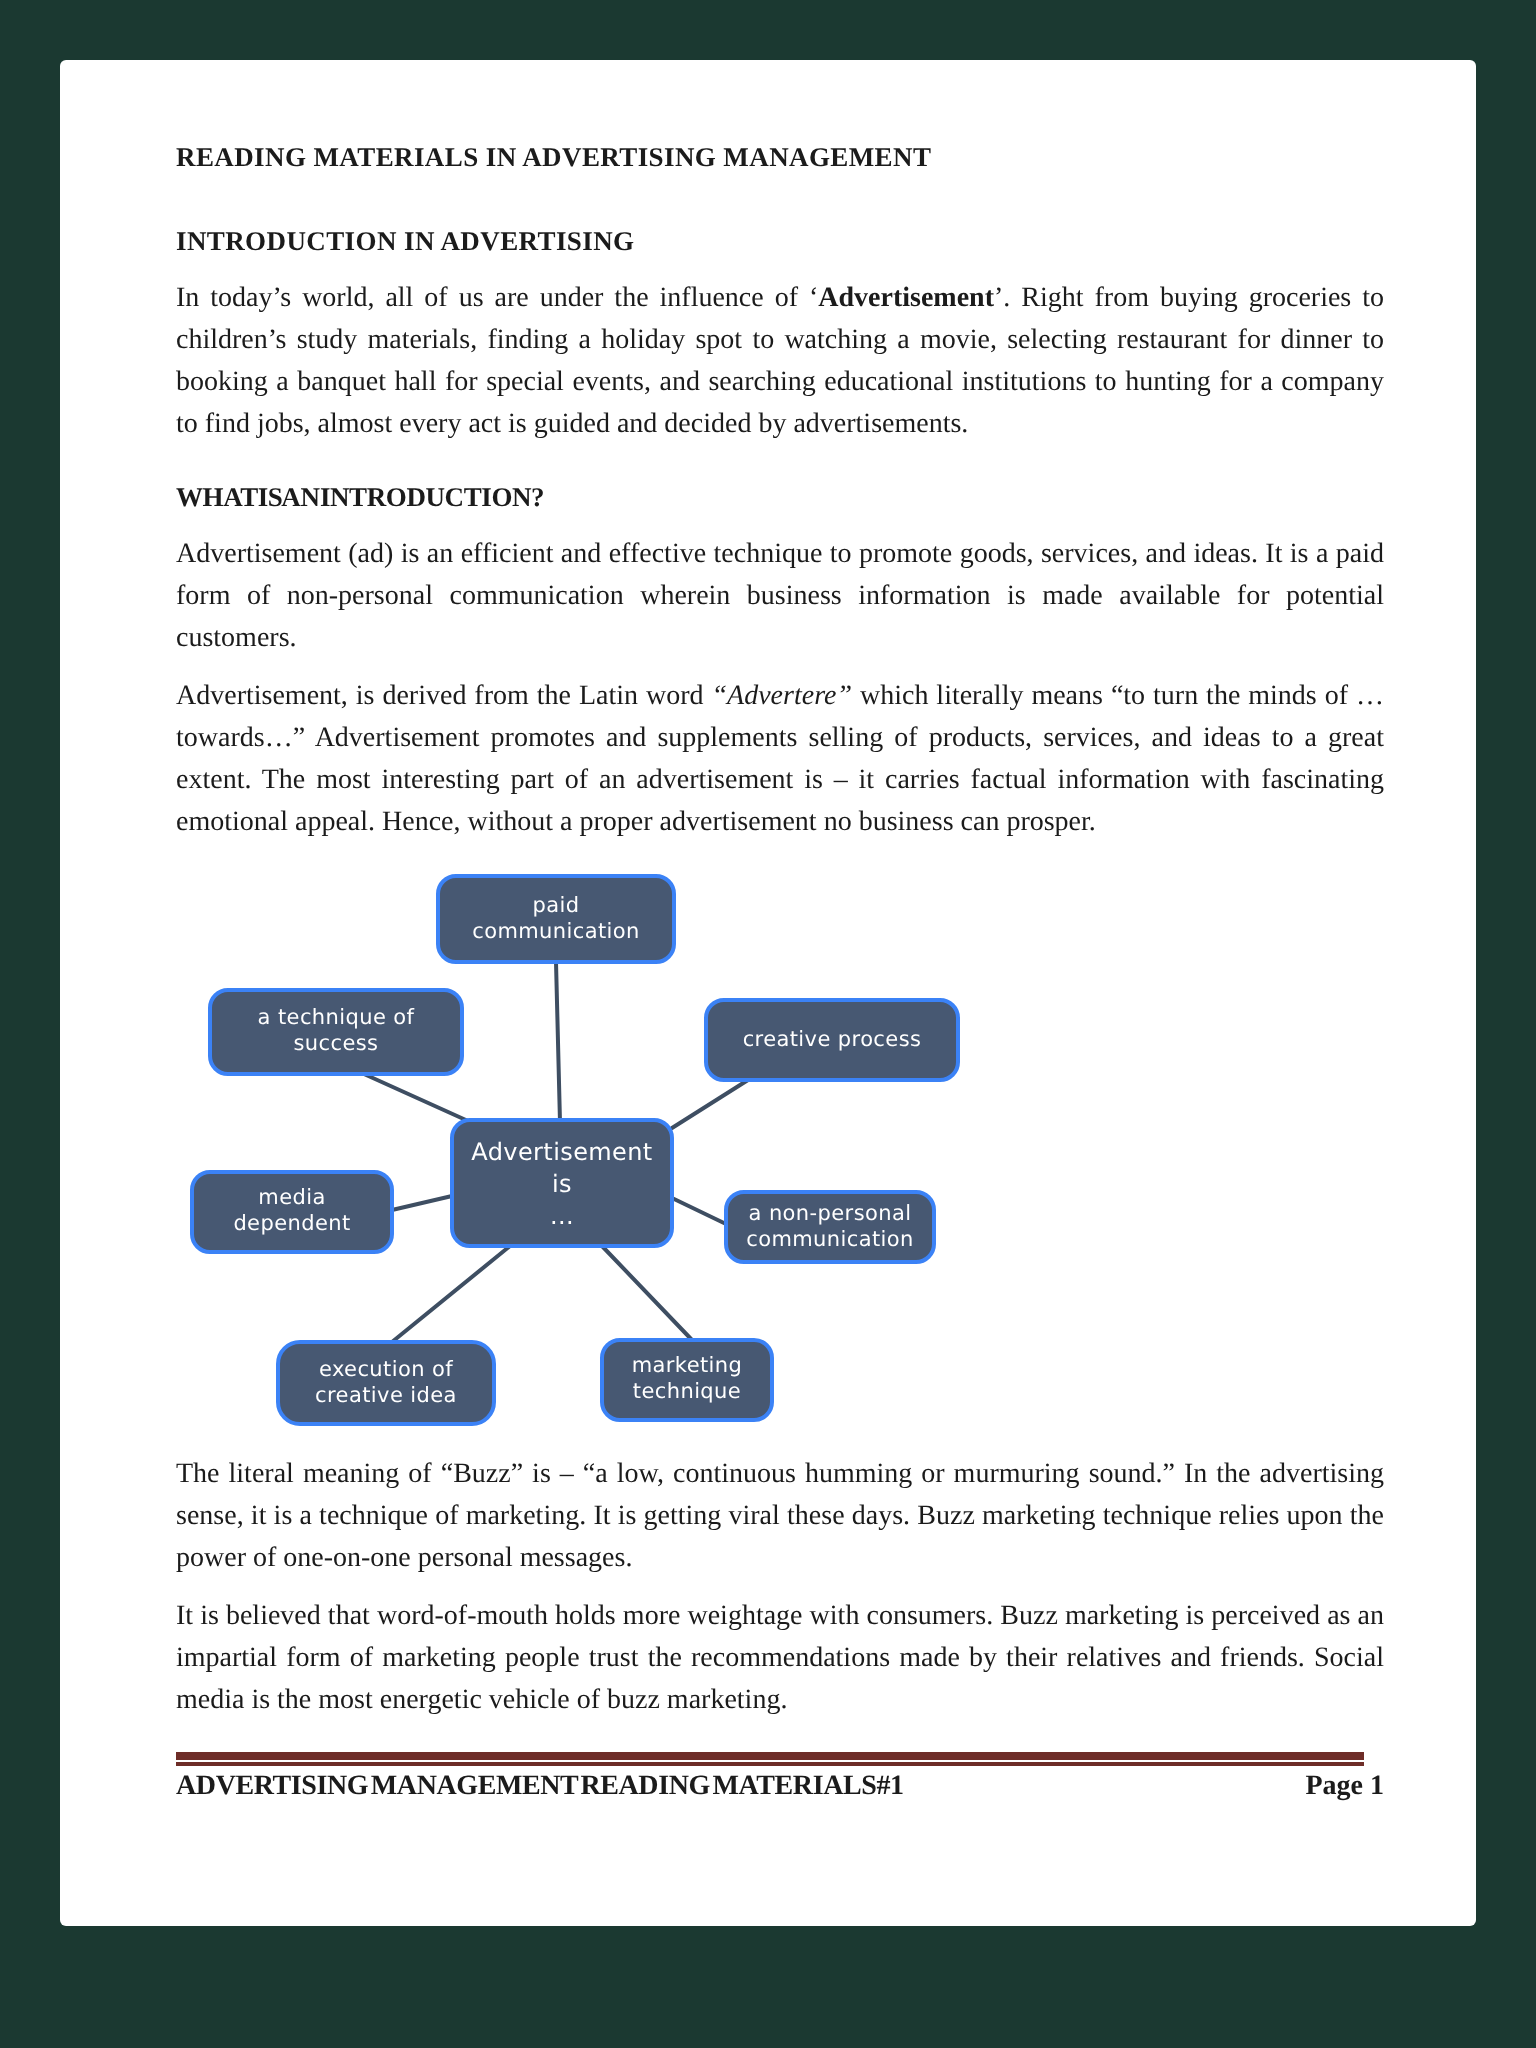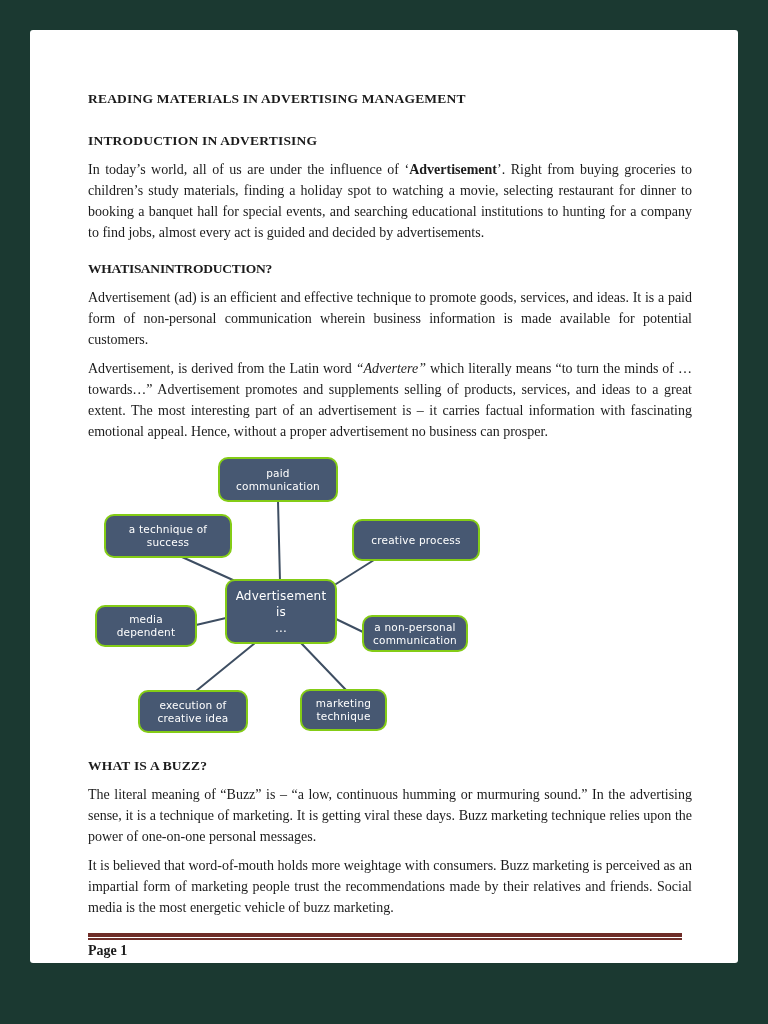--- a/index.html
+++ b/index.html
@@ -10,21 +10,21 @@
     position:relative;
     overflow:hidden;
   }
   .paper{
     position:absolute;
     left:30px;top:30px;
     width:708px;height:933px;
     background:#ffffff;
     border-radius:3px;
     box-sizing:border-box;
-    padding:58px 46px 0 58px;
+    padding:38px 46px 0 58px;
     overflow:hidden;
     color:#1b1b1b;
   }
   .doc-title{
     font-size:13.5px;font-weight:bold;line-height:21px;
     margin:0 0 21px 0;letter-spacing:.2px;
   }
   h2{
     font-size:13.5px;font-weight:bold;line-height:21px;
     margin:0 0 8px 0;letter-spacing:.2px;
@@ -44,41 +44,41 @@
   
   .diagram{
     position:relative;
     height:290px;
     margin:7px -46px 0 -58px; 
   }
   .diagram svg{position:absolute;left:0;top:0;}
   .node{
     position:absolute;
     background:#475872;
-    border:2px solid #84cc16;
+    border:2px solid #3b82f6;
     border-radius:10px;
     color:#ffffff;
     font-family:"DejaVu Sans", sans-serif;
     font-size:10.5px;
     line-height:13px;
     display:flex;align-items:center;justify-content:center;
     text-align:center;
     white-space:pre-line;
     box-sizing:border-box;
     padding:3px 4px;
     letter-spacing:.2px;
   }
   .node.center{font-size:12px;line-height:16px;}
   .n-paid      {left:188px;top:0;   width:120px;height:45px;}
   .n-success   {left:74px; top:57px;width:128px;height:44px;}
   .n-creative  {left:322px;top:62px;width:128px;height:42px;}
   .n-center    {left:195px;top:122px;width:112px;height:65px;}
   .n-media     {left:65px; top:148px;width:102px;height:42px;}
   .n-nonpers   {left:332px;top:158px;width:106px;height:37px;}
-  .n-exec      {left:108px;top:233px;width:110px;height:43px;}
+  .n-exec      {left:108px;top:233px;width:110px;height:43px;border-radius:12px;}
   .n-marketing {left:270px;top:232px;width:87px;height:42px;}
 
   
   .footer-rule{
     margin:4px 10px 0 0;
     height:1px;
     background:#ffffff;
     border-top:4px solid #6e2d28;
     border-bottom:2px solid #6e2d28;
   }
@@ -126,24 +126,24 @@
     <div class="node n-nonpers">a non-personal
 communication</div>
     <div class="node n-exec">execution of
 creative idea</div>
     <div class="node n-marketing">marketing
 technique</div>
     <div class="node center n-center">Advertisement is
 ...</div>
   </div>
 
-  <h2 class="buzz">WHAT IS A BUZZ?</h2>
 
   <p class="mb8">The literal meaning of “Buzz” is – “a low, continuous humming or murmuring sound.” In the advertising sense, it is a technique of marketing. It is getting viral these days. Buzz marketing technique relies upon the power of one-on-one personal messages.</p>
 
   <p>It is believed that word-of-mouth holds more weightage with consumers. Buzz marketing is perceived as an impartial form of marketing people trust the recommendations made by their relatives and friends. Social media is the most energetic vehicle of buzz marketing.</p>
 
   <div class="footer-rule"></div>
   <div class="footer-row">
+    <span class="footer-left">ADVERTISING MANAGEMENT READING MATERIALS#1</span>
     <span class="footer-right">Page 1</span>
   </div>
 
 </div>
 
 </body></html>

